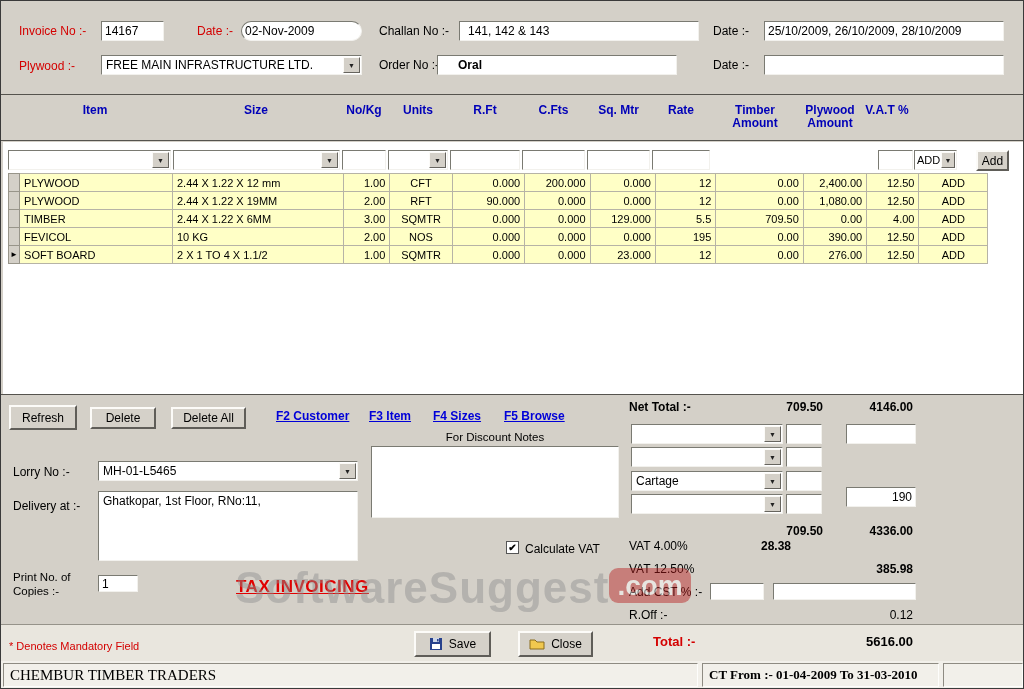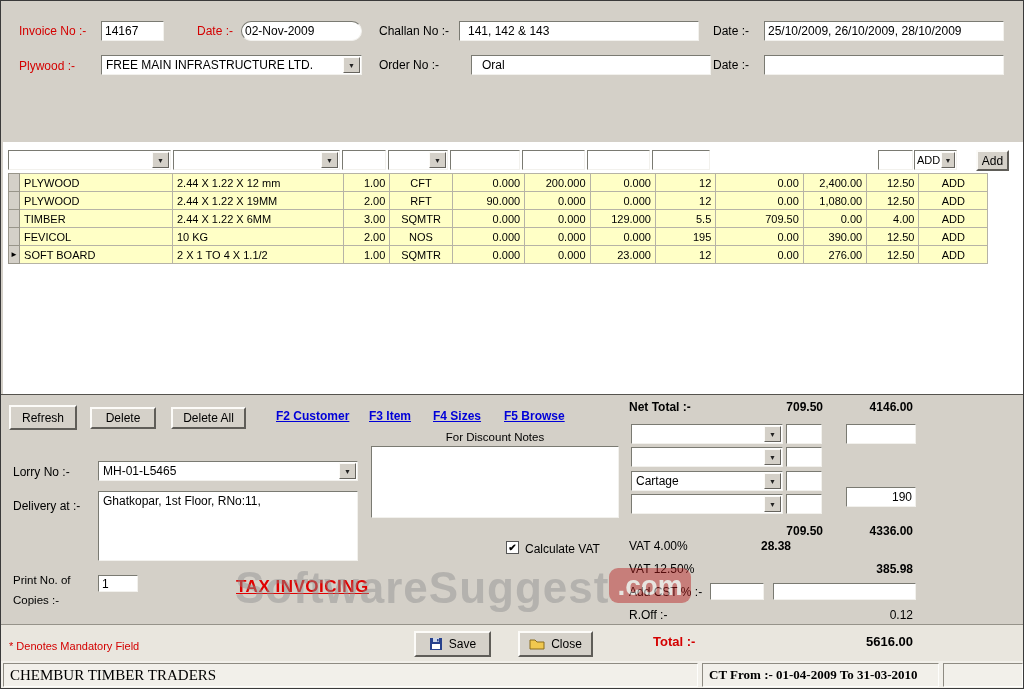--- a/index.html
+++ b/index.html
@@ -97,25 +97,38 @@
   <span class="lbl" style="left:712px;top:23px">Date :-</span>
   <input class="tb" style="left: 763px; top: 20px; width: 240px;" value="25/10/2009, 26/10/2009, 28/10/2009">
 
   <span class="lbl red" style="left:18px;top:58px">Plywood :-</span>
   <div class="combo" style="left:100px;top:54px;width:261px">
     <span class="combo-text">FREE MAIN INFRASTRUCTURE LTD.</span>
     <span class="combo-btn">▼</span>
   </div>
 
   <span class="lbl" style="left:378px;top:57px">Order No :-</span>
-  <input class="tb" style="left: 470px; top: 54px; width: 240px; padding-left: 10px;" value="Oral">
+  <input class="tb" style="left: 436px; top: 54px; width: 240px; padding-left: 20px; font-weight: bold;" value="Oral">
 
   <span class="lbl" style="left:712px;top:57px">Date :-</span>
   <input class="tb" style="left: 763px; top: 54px; width: 240px;">
 
+  <div class="header-band">
+    <div class="col-h" style="left:18px;width:152px">Item</div>
+    <div class="col-h" style="left:170px;width:170px">Size</div>
+    <div class="col-h" style="left:340px;width:46px">No/Kg</div>
+    <div class="col-h" style="left:386px;width:62px">Units</div>
+    <div class="col-h" style="left:448px;width:72px">R.Ft</div>
+    <div class="col-h" style="left:520px;width:65px">C.Fts</div>
+    <div class="col-h" style="left:585px;width:65px">Sq. Mtr</div>
+    <div class="col-h" style="left:650px;width:60px">Rate</div>
+    <div class="col-h" style="left:712px;width:84px">Timber Amount</div>
+    <div class="col-h" style="left:798px;width:62px">Plywood Amount</div>
+    <div class="col-h" style="left:858px;width:56px">V.A.T %</div>
+  </div>
 
   <div class="white-strip"></div>
 
   <div class="combo" style="left:7px;top:149px;width:163px">
     <span class="combo-text"></span>
     <span class="combo-btn">▼</span>
   </div>
   <div class="combo" style="left:172px;top:149px;width:167px">
     <span class="combo-text"></span>
     <span class="combo-btn">▼</span>
@@ -293,21 +306,21 @@
 
     <span class="lbl" style="left:12px;top:70px">Lorry No :-</span>
     <div class="combo" style="left:97px;top:66px;width:260px">
       <span class="combo-text">MH-01-L5465</span>
       <span class="combo-btn">▼</span>
     </div>
 
     <span class="lbl" style="left:12px;top:104px">Delivery at :-</span>
     <textarea class="ta" style="left: 97px; top: 96px; width: 260px; height: 70px;">Ghatkopar, 1st Floor, RNo:11,</textarea>
 
-    <span class="lbl sm" style="left:12px;top:175px;width:80px;white-space:normal;line-height:20px">Print No. of Copies :-</span>
+    <span class="lbl sm" style="left:12px;top:175px;width:80px;white-space:normal;line-height:14px">Print No. of Copies :-</span>
     <input class="tb" style="left: 97px; top: 180px; width: 40px; height: 17px;" value="1">
 
     <span class="tax-title" style="left:235px;top:182px">TAX INVOICING</span>
 
     <span class="cb" style="left:505px;top:146px">
         <span>✔</span>
       </span>
     <span class="lbl" style="left:524px;top:147px">Calculate VAT</span>
 
     <div class="watermark"><span>SoftwareSuggest</span><span class="wm-com">.com</span></div>

